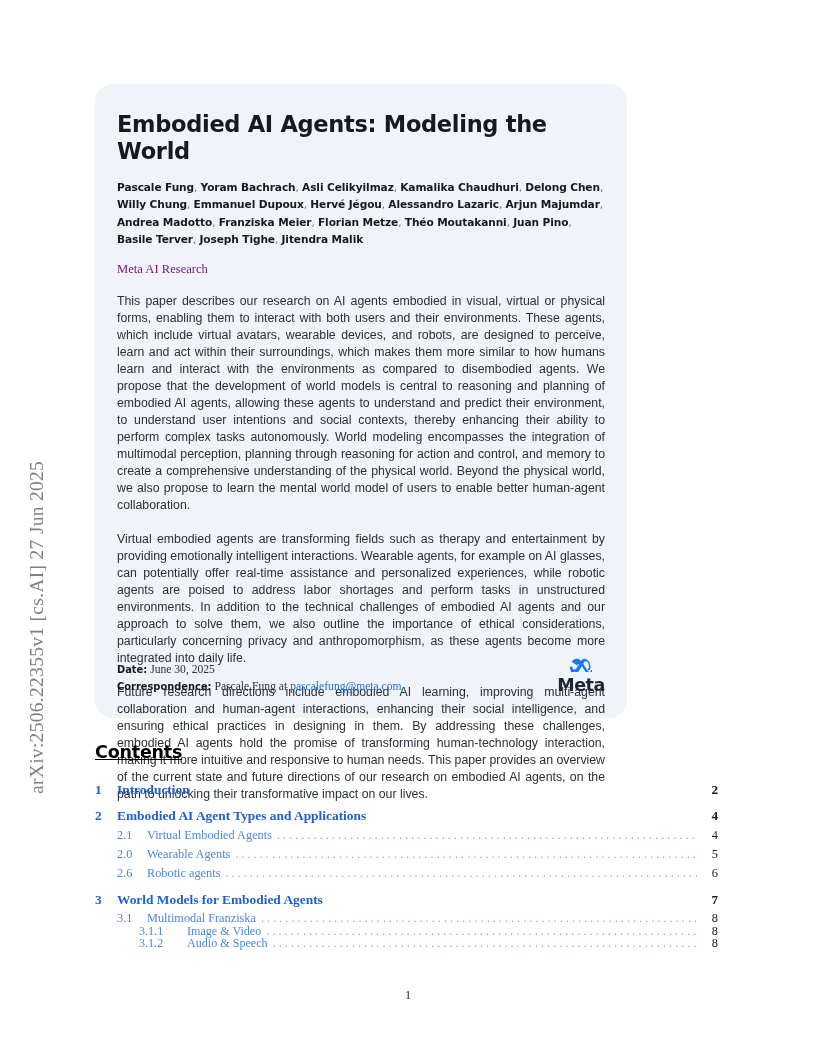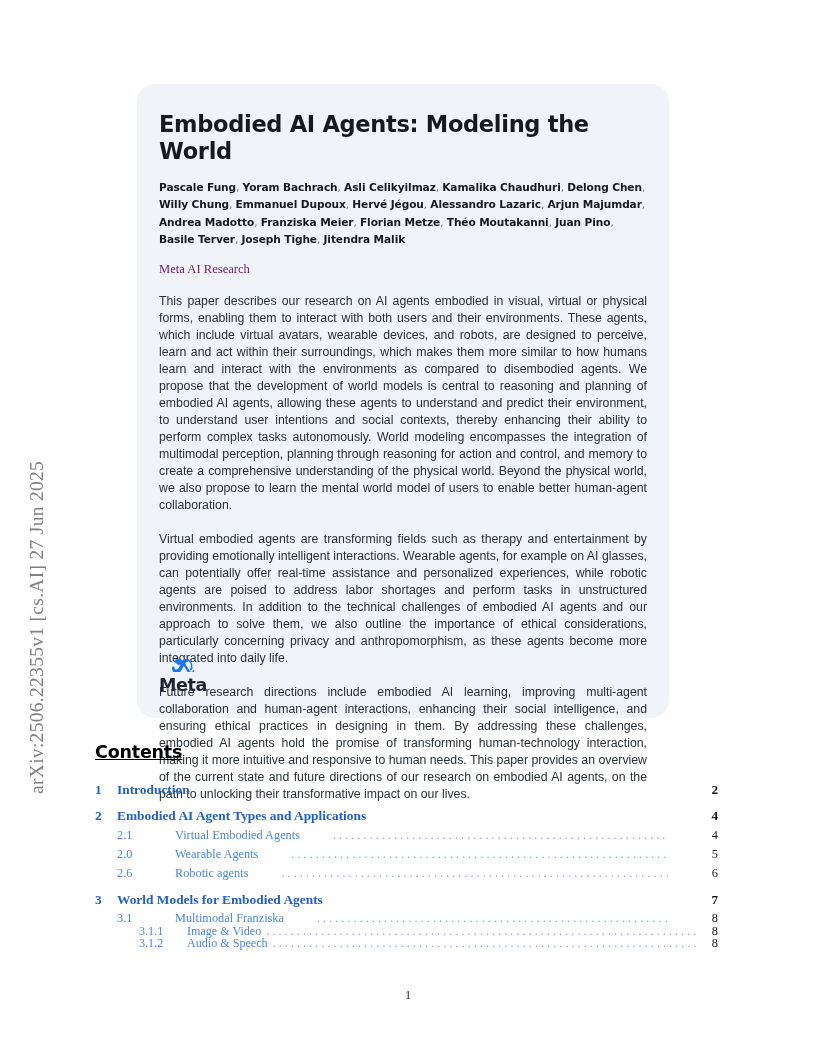--- a/index.html
+++ b/index.html
@@ -46,21 +46,20 @@
   .header-card {
     position: absolute;
     left: 95px;
     top: 84px;
     width: 532px;
     height: 634px;
     background: #f0f3f7;
     border-radius: 18px;
     box-sizing: border-box;
     padding: 24px 22px 16px 22px;
-    margin-left: 42px;
   }
 
   .paper-title {
     font-family: "DejaVu Sans", sans-serif;
     font-size: 22.5px;
     font-weight: bold;
     color: #16191d;
     letter-spacing: -0.3px;
     margin: 3px 0 14px 0;
     line-height: 1.2;
@@ -174,21 +173,20 @@
     font-size: 13.4px;
     font-weight: bold;
     color: #1f5fd0;
     margin-top: 13px;
   }
   .toc-row.lvl1:first-child { margin-top: 0; }
   .toc-row.lvl2 {
     font-size: 12.3px;
     color: #4a86e0;
     margin-top: 6.5px;
-    gap: 28px;
   }
   .toc-row.lvl3 {
     font-size: 12.1px;
     color: #4a86e0;
     margin-top: 0;
   }
 
   .toc-num {
     flex: none;
     text-align: left;
@@ -252,20 +250,31 @@
 
     <div class="affiliation">Meta AI Research</div>
 
     <div id="abstract-container">
         <p class="abs-para">This paper describes our research on AI agents embodied in visual, virtual or physical forms, enabling them to interact with both users and their environments. These agents, which include virtual avatars, wearable devices, and robots, are designed to perceive, learn and act within their surroundings, which makes them more similar to how humans learn and interact with the environments as compared to disembodied agents. We propose that the development of world models is central to reasoning and planning of embodied AI agents, allowing these agents to understand and predict their environment, to understand user intentions and social contexts, thereby enhancing their ability to perform complex tasks autonomously. World modeling encompasses the integration of multimodal perception, planning through reasoning for action and control, and memory to create a comprehensive understanding of the physical world. Beyond the physical world, we also propose to learn the mental world model of users to enable better human-agent collaboration.</p>
         <p class="abs-para">Virtual embodied agents are transforming fields such as therapy and entertainment by providing emotionally intelligent interactions. Wearable agents, for example on AI glasses, can potentially offer real-time assistance and personalized experiences, while robotic agents are poised to address labor shortages and perform tasks in unstructured environments. In addition to the technical challenges of embodied AI agents and our approach to solve them, we also outline the importance of ethical considerations, particularly concerning privacy and anthropomorphism, as these agents become more integrated into daily life.</p>
         <p class="abs-para">Future research directions include embodied AI learning, improving multi-agent collaboration and human-agent interactions, enhancing their social intelligence, and ensuring ethical practices in designing in them. By addressing these challenges, embodied AI agents hold the promise of transforming human-technology interaction, making it more intuitive and responsive to human needs. This paper provides an overview of the current state and future directions of our research on embodied AI agents, on the path to unlocking their transformative impact on our lives.</p>
       </div>
 
     <div class="meta-block">
+      <div class="meta-lines">
+        <div>
+          <span class="lbl">Date:</span>
+          <span>June 30, 2025</span>
+        </div>
+        <div>
+          <span class="lbl">Correspondence:</span>
+          <span>Pascale Fung at</span>
+          <a class="email" href="#">pascalefung@meta.com</a>
+        </div>
+      </div>
 
       <div class="meta-logo">
         <span>
           <svg width="22" height="16" viewBox="0 0 44 30" aria-hidden="true">
             <path d="M6.2 21.4c0 2.6 .6 4.6 1.3 5.8 1 1.6 2.5 2.3 4 2.3 2 0 3.8-.5 7.3-5.3 2.8-3.9 6.1-9.3 8.3-12.7l3.7-5.7C33.4 1.7 36.2 0 39.1 0c4.9 0 9.6 2.8 13.2 8.1v-.2C55.7 12.6 57 18 57 23.6" fill="none" stroke="#1877f2" stroke-width="0"></path>
             <path d="M4.6 20.2c0 1.9.4 3.3.95 4.2.72 1.2 1.8 1.7 2.9 1.7 1.4 0 2.7-.35 5.2-3.8 2-2.8 4.35-6.65 5.93-9.07l2.64-4.07C24.2 5.65 26.2 4.4 28.3 4.4c3.5 0 6.85 2 9.4 5.8v-.14c2.3 3.4 3.25 7.3 3.25 11.2 0 1.9-.4 3.4-1.1 4.45-.7 1.02-2 2.05-4.3 2.05v-3.5c1.93 0 2.43-1.78 2.43-3.8 0-2.9-.68-6.1-2.16-8.4-1.05-1.63-2.4-2.63-3.9-2.63-1.6 0-2.9.85-4.37 3.05-.78 1.16-1.6 2.58-2.5 4.18l-2.2 3.9c-4.4 7.8-5.5 9.57-7.7 11.5-2.24 1.96-3.96 2.34-5.9 2.34-3.53 0-5.77-1.53-7.15-3.84C.25 26.7 0 23.9 0 20.7z" fill="#1877f2"></path>
             <path d="M3.64 10.45C6 6.8 9.42 4.4 13.34 4.4c2.27 0 4.52.67 6.88 2.6 2.58 2.1 5.33 5.57 8.76 11.28l1.23 2.05c2.97 4.94 4.66 7.48 5.65 8.68 1.27 1.54 2.16 2 3.31 2 2.3 0 2.8-1.78 2.8-3.8l3.1-.1c0 2.13-.42 3.7-1.14 4.94-1.16 2-3.42 3.1-6 3.1-1.6 0-3.02-.35-4.6-1.84-1.2-1.14-2.62-3.17-3.7-4.98l-3.24-5.4c-1.63-2.72-3.12-4.74-3.98-5.66-.93-.98-2.12-2.17-4.02-2.17-1.54 0-2.84 1.08-3.93 2.73z" fill="#1877f2"></path>
           </svg>
         </span>
         <span class="wordmark">Meta</span>

